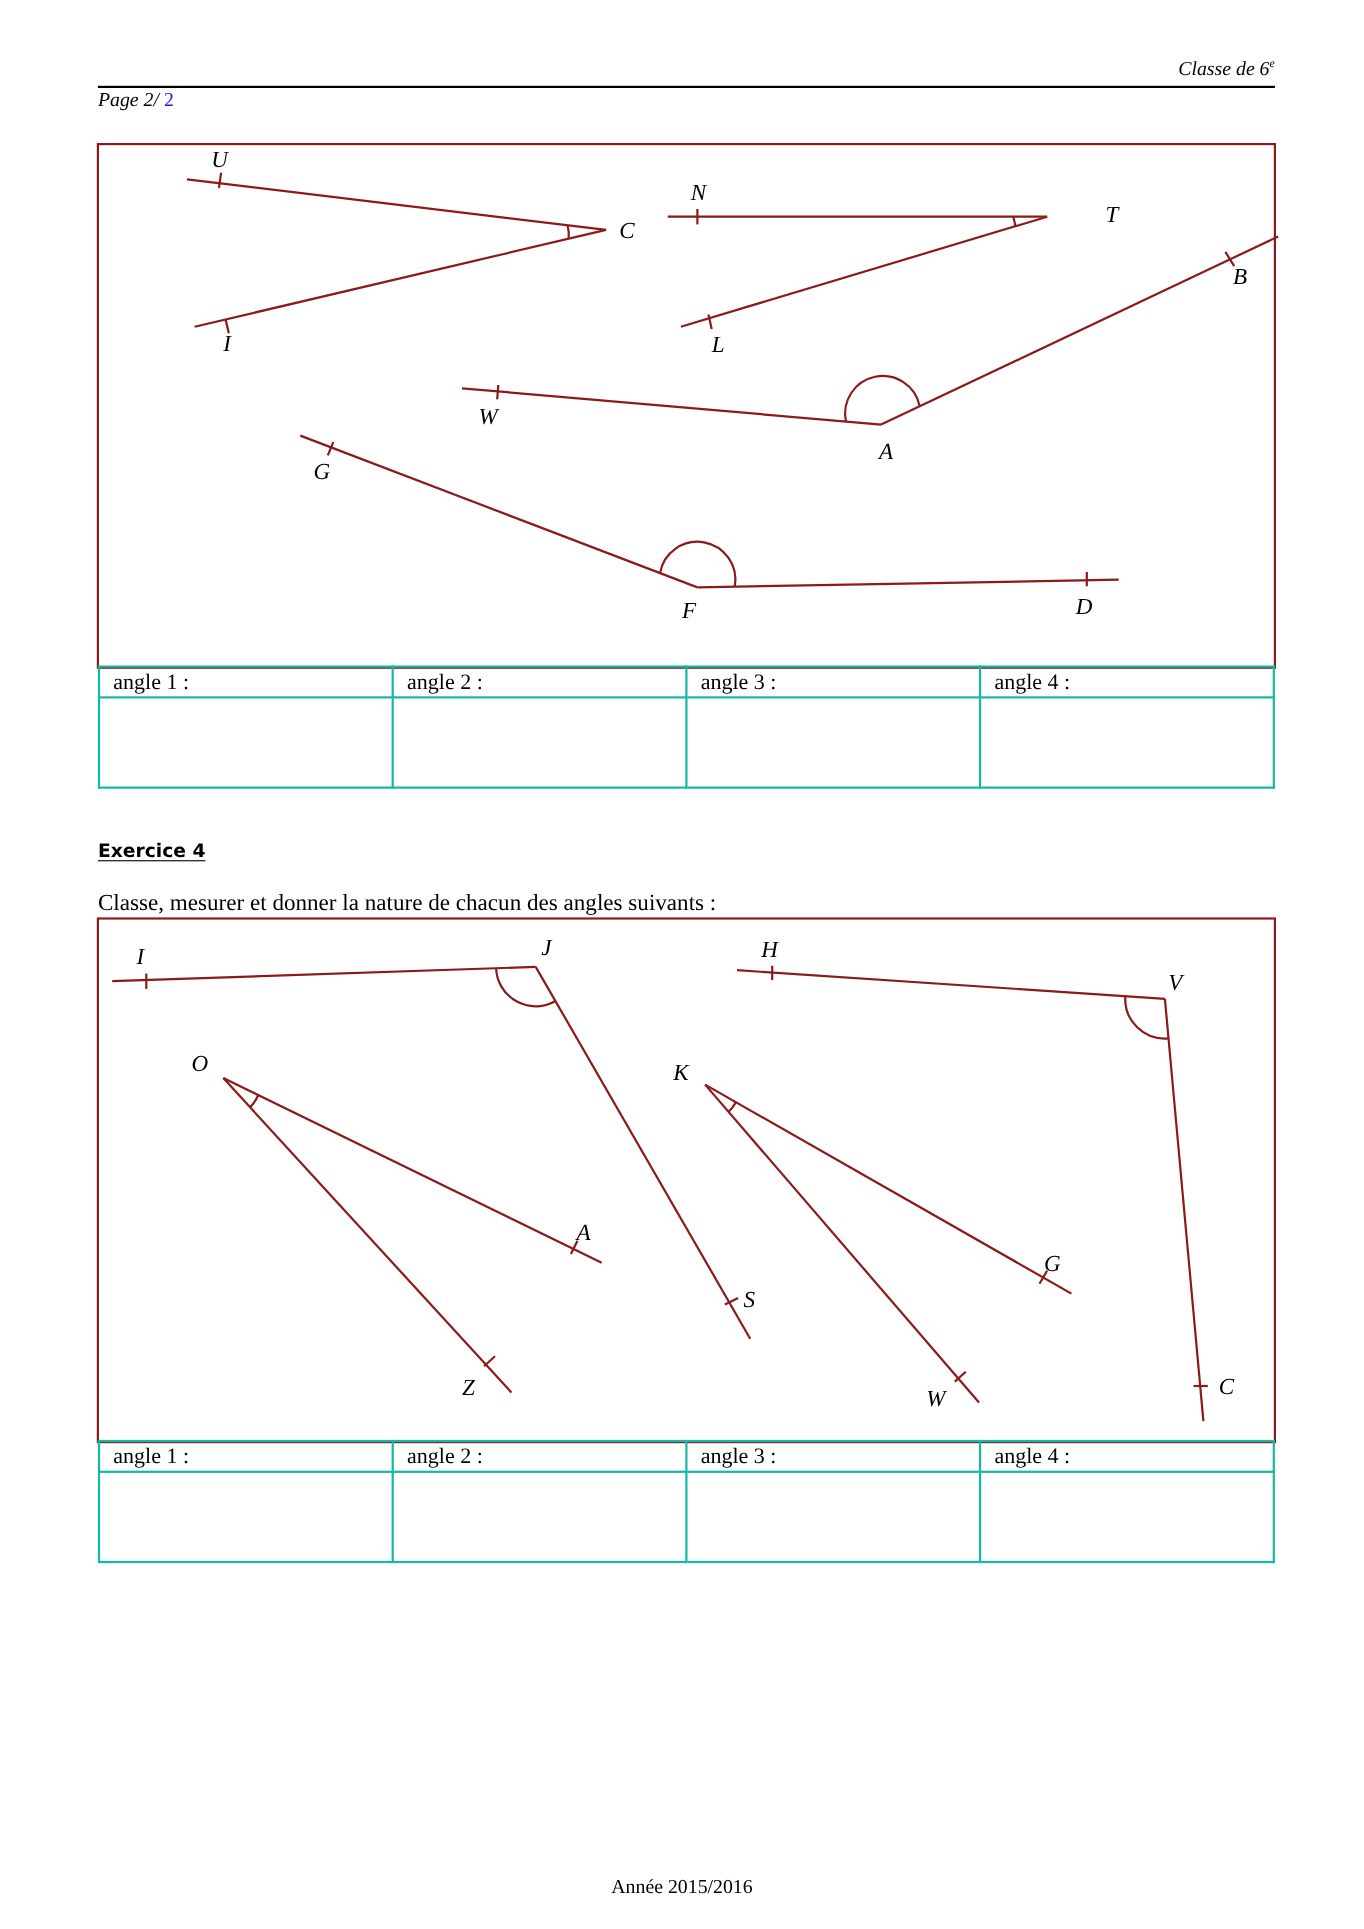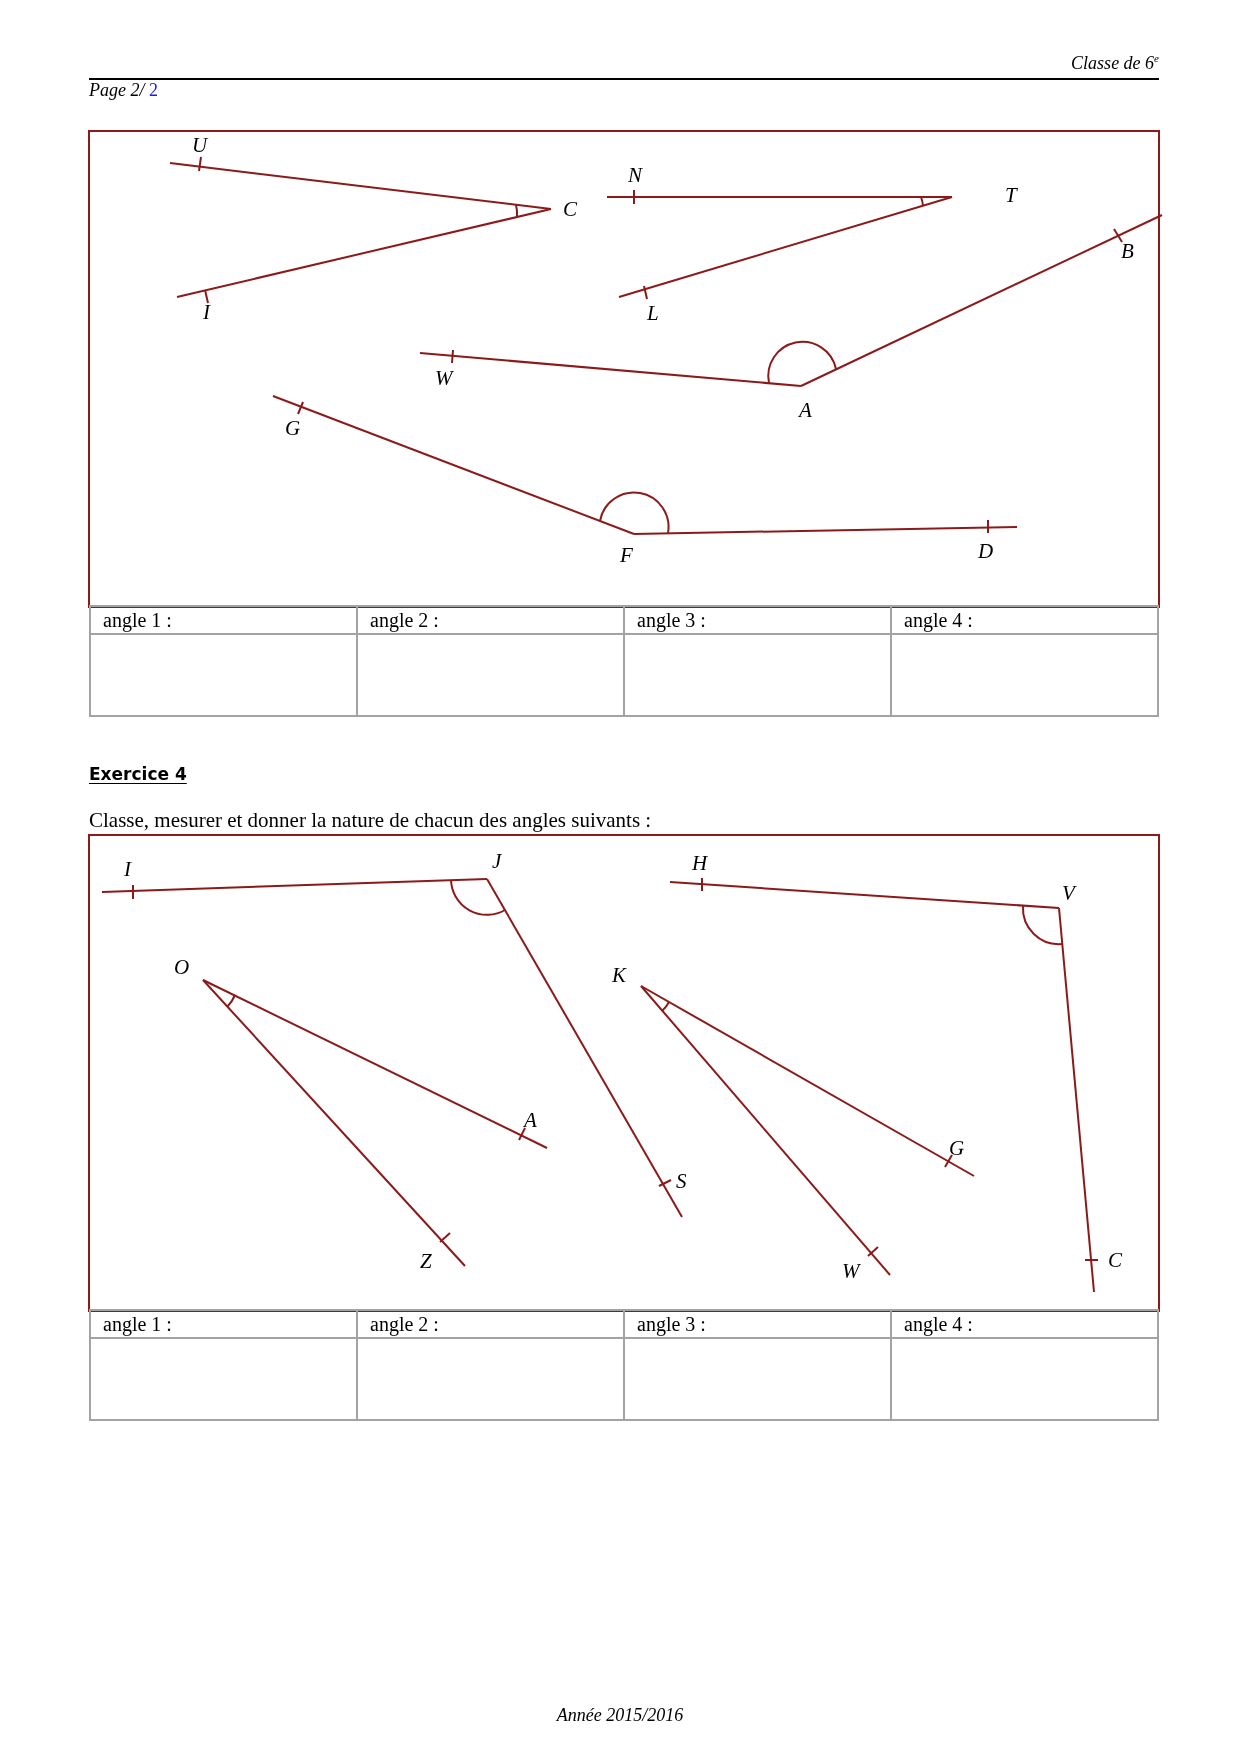--- a/index.html
+++ b/index.html
@@ -10,30 +10,30 @@
     .header .left .pg-link { color: #1a1aee; font-style: normal; }
     .header .right { position: absolute; right: 0; top: 2px; font-size: 18px; font-style: italic; }
     .header .right sup { font-size: 11px; }
     .header-rule { position: absolute; left: 89px; top: 78px; width: 1070px; height: 2px; background: #000; }
 
     .figure-frame { position: absolute; border: 2px solid #8b1a1a; box-sizing: border-box; background: #fff; }
     .figure-frame svg { position: absolute; left: 0; top: 0; overflow: visible; }
     .fig-label { font-family: "Liberation Serif", "DejaVu Serif", serif; font-style: italic; font-size: 21px; fill: #000; }
 
     table.answer { position: absolute; border-collapse: collapse; table-layout: fixed; width: 1070px; }
-    table.answer td { border: 2px solid #a3a3a3; padding: 0 12px; vertical-align: middle;
+    table.answer td { border: 2px solid #14b8a6; padding: 0 12px; vertical-align: middle;
                       font-size: 20px; font-family: "Liberation Serif", "DejaVu Serif", serif; }
     table.answer tr.head td { height: 26px; }
     table.answer tr.body td { height: 80px; }
 
     .ex-title { position: absolute; left: 89px; top: 764px; font-family: "DejaVu Sans", "Liberation Sans", sans-serif;
                 font-weight: bold; font-size: 17px; text-decoration: underline; text-underline-offset: 3px; }
     .ex-instruction { position: absolute; left: 89px; top: 808px; font-size: 21px; }
 
-    .footer { position: absolute; left: 0; width: 1240px; top: 1705px; text-align: center; font-size: 18px; font-style: italic; }
+    .footer { position: absolute; left: 0; width: 1240px; top: 1705px; text-align: center; font-size: 18px; }
   </style>
 </head>
 <body>
 
 <div class="header">
   <span class="left"><span>Page 2/ </span><span class="pg-link">2</span></span>
   <span class="right"><span>Classe de 6</span><sup>e</sup></span>
 </div>
 <div class="header-rule"></div>
 

